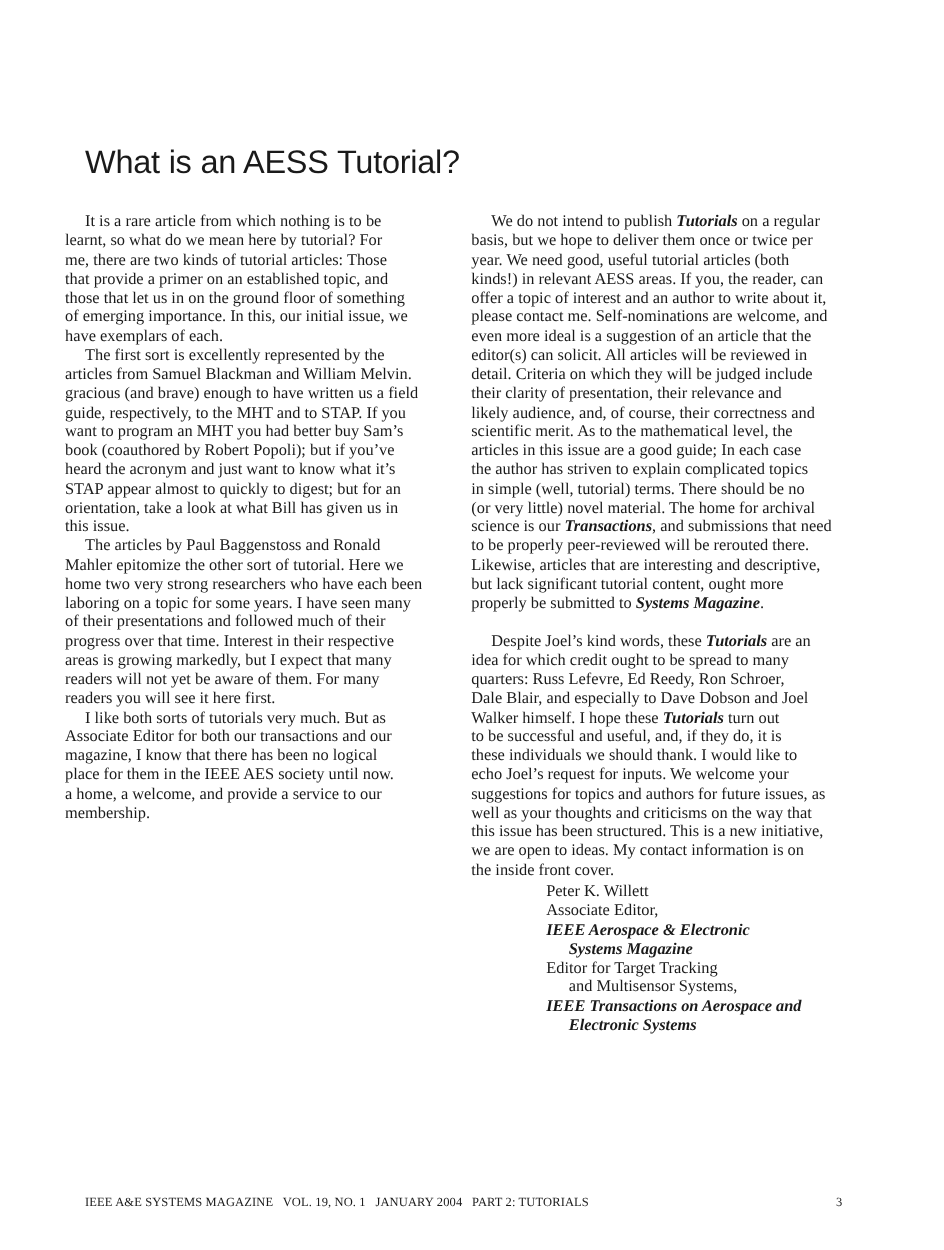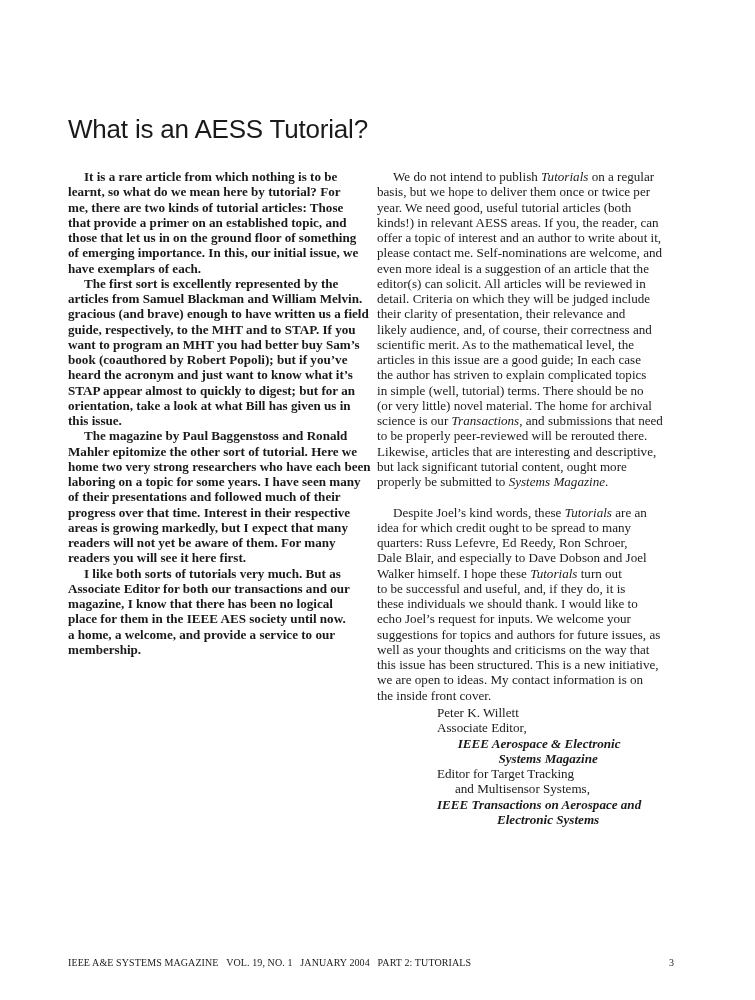--- a/index.html
+++ b/index.html
@@ -9,32 +9,32 @@
   }
   .title {
     position: absolute; left: 68px; top: 114px;
     font-family: "Liberation Sans", sans-serif; font-weight: normal;
     font-size: 26px; letter-spacing: -0.2px; color: #1a1a1a; margin: 0;
   }
   .col {
     position: absolute; top: 169px; width: 300px;
     font-size: 13.1px; line-height: 15.25px;
   }
-  .col-left { left: 68px; font-weight: bold; }
+  .col-left { left: 52px; }
   .col-right { left: 377px; width: 303px; }
   .line { display: block; white-space: nowrap; }
   .indent { padding-left: 16px; }
   .gap { display: block; height: 15.25px; }
-  .bi { font-weight: normal; font-style: italic; text-align: center; }
+  .bi { font-weight: bold; font-style: italic; text-align: center; }
   .sig {
     position: absolute; left: 437px; top: 705px;
     font-size: 13.1px; line-height: 15.25px;
   }
   .sig .it { display: block; white-space: nowrap; }
-  .sig .bd { font-weight: bold; font-style: italic; display: block; white-space: nowrap; text-align: center; }
+  .sig .bd { font-weight: bold; font-style: italic; display: block; white-space: nowrap; }
   .sig .hang { padding-left: 18px; }
   .footer {
     position: absolute; top: 957px; left: 68px; width: 606px;
     font-size: 10px; letter-spacing: 0.1px; color: #1a1a1a;
   }
   .footer .left { position: absolute; left: 0; white-space: pre; }
   .footer .page { position: absolute; right: 0; }
 </style>
 </head>
 <body>
@@ -52,21 +52,21 @@
     <span class="line indent">The first sort is excellently represented by the</span>
     <span class="line">articles from Samuel Blackman and William Melvin.</span>
     <span class="line">gracious (and brave) enough to have written us a field</span>
     <span class="line">guide, respectively, to the MHT and to STAP. If you</span>
     <span class="line">want to program an MHT you had better buy Sam’s</span>
     <span class="line">book (coauthored by Robert Popoli); but if you’ve</span>
     <span class="line">heard the acronym and just want to know what it’s</span>
     <span class="line">STAP appear almost to quickly to digest; but for an</span>
     <span class="line">orientation, take a look at what Bill has given us in</span>
     <span class="line">this issue.</span>
-    <span class="line indent">The magazine by Paul Baggenstoss and Ronald</span>
+    <span class="line indent">The articles by Paul Baggenstoss and Ronald</span>
     <span class="line">Mahler epitomize the other sort of tutorial. Here we</span>
     <span class="line">home two very strong researchers who have each been</span>
     <span class="line">laboring on a topic for some years. I have seen many</span>
     <span class="line">of their presentations and followed much of their</span>
     <span class="line">progress over that time. Interest in their respective</span>
     <span class="line">areas is growing markedly, but I expect that many</span>
     <span class="line">readers will not yet be aware of them. For many</span>
     <span class="line">readers you will see it here first.</span>
     <span class="line indent">I like both sorts of tutorials very much. But as</span>
     <span class="line">Associate Editor for both our transactions and our</span>

